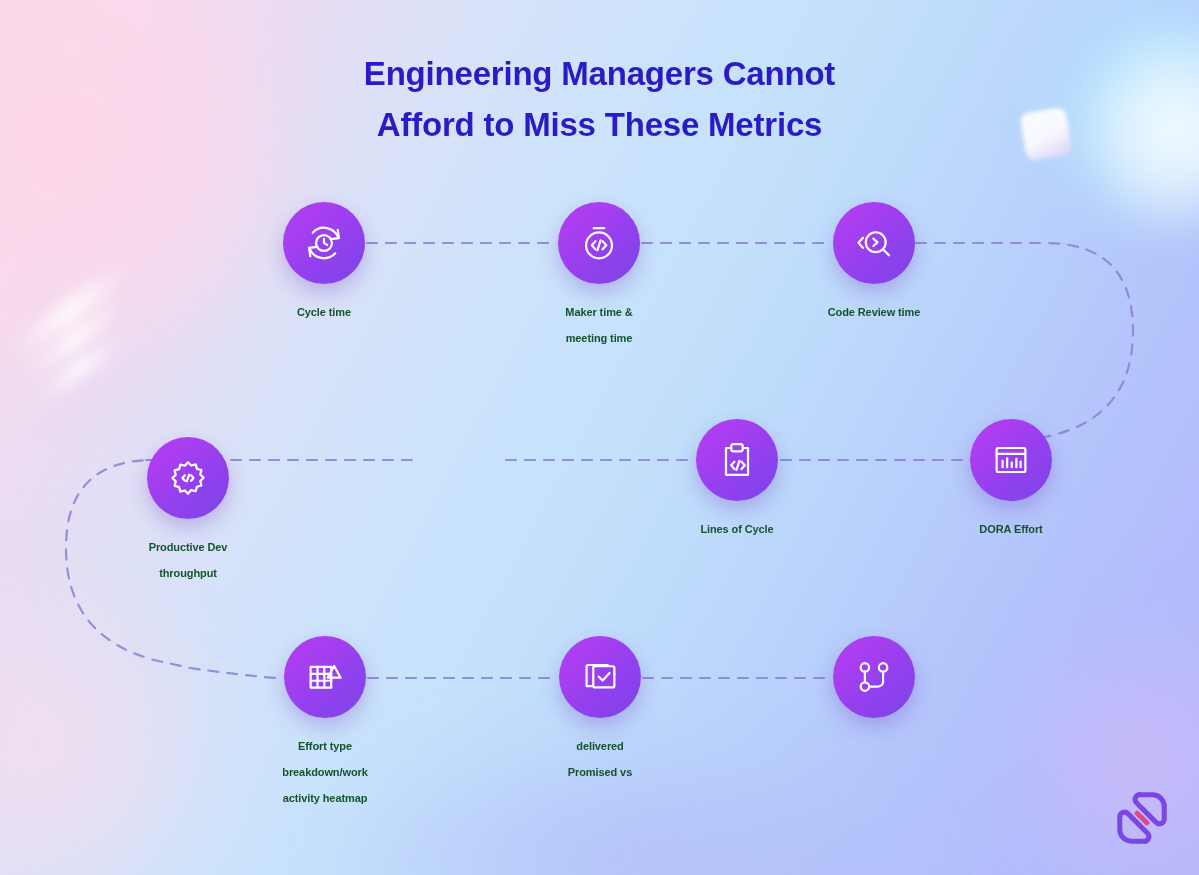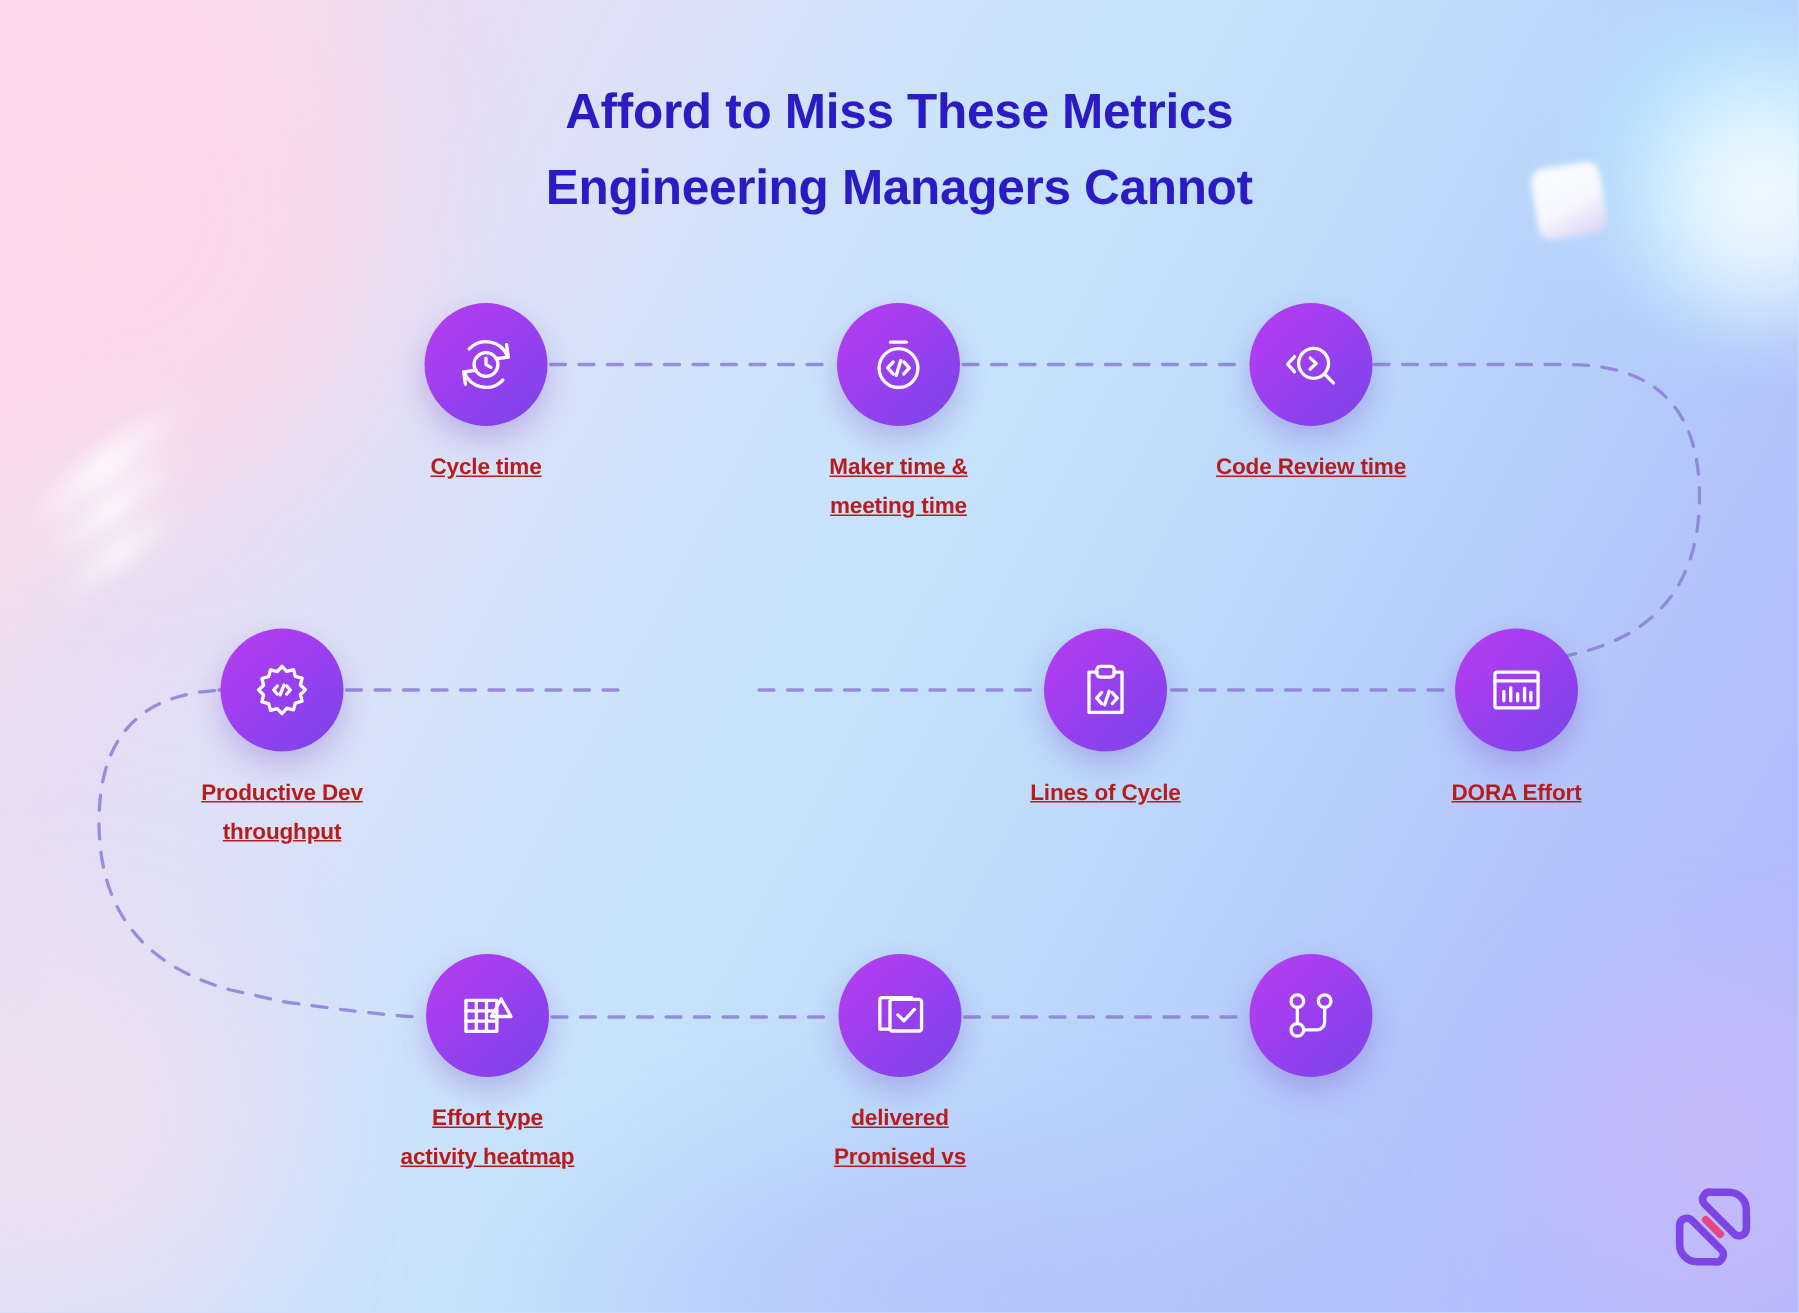--- a/index.html
+++ b/index.html
@@ -110,26 +110,25 @@
     margin:0 auto;
     border-radius:50%;
     background:linear-gradient(138deg,#b43ef0 0%, #a93ef0 28%, #9340ee 58%, #7b45e8 100%);
     box-shadow:0 9px 20px rgba(112,54,190,.28);
     display:flex; align-items:center; justify-content:center;
     position:relative;
   }
   .bubble svg { display:block; }
   .label {
     margin-top:15px;
-    color:#b91c1c;
-    font-size:15px;
+    color:#14532d;
+    font-size:11px;
     font-weight:bold;
     line-height:26px;
     letter-spacing:-.1px;
-    text-decoration:underline;
   }
   .label .ln { display:block; }
   
   .logo {
     position:absolute;
     left:1113px; top:787px;
     width:58px; height:62px;
     opacity:.95;
   }
 </style>
@@ -144,22 +143,22 @@
   <div class="blob blob-cyan"></div>
   <div class="blob blob-white-tr"></div>
   <div class="blob blob-lav-br"></div>
   <div class="blob blob-violet-b"></div>
   <div class="streak" style="left:-5px; top:300px;  width:150px; height:22px;"></div>
   <div class="streak" style="left:10px; top:330px;  width:130px; height:18px;"></div>
   <div class="streak" style="left:25px; top:360px;  width:110px; height:16px;"></div>
   <div class="sq-white"></div>
 
   <h1 class="title">
+    <span class="ln">Engineering Managers Cannot</span>
     <span class="ln">Afford to Miss These Metrics</span>
-    <span class="ln">Engineering Managers Cannot</span>
   </h1>
 
   <svg class="connectors" viewBox="0 0 1199 875">
     <g fill="none" stroke="#8b7fd4" stroke-width="2.2" stroke-dasharray="10 9" stroke-linecap="round" opacity=".85">
 
       <path d="M367 243 L556 243"></path>
       <path d="M642 243 L831 243"></path>
 
       <path d="M916 243 L1045 243 Q1133 243 1133 331 Q1133 419 1045 437 L1011 443 Q1000 445 994 452"></path>
 
@@ -219,21 +218,21 @@
           <line x1="33.4" y1="30.6" x2="39.6" y2="36.8"></line>
           <polyline points="23.4,19.4 27.6,23.3 23.4,27.2"></polyline>
         </svg>
       </span>
     </div>
     <div class="label">
       <span class="ln">Code Review time</span>
     </div>
   </div>
 
-  <div class="node" style="left:188px; top:419px;text-align:center;">
+  <div class="node" style="left:188px; top:437px;text-align:center;">
     <div class="bubble">
       <span>
         <svg width="46" height="46" viewBox="0 0 48 48" fill="none" stroke="#fff" stroke-width="2.3" stroke-linecap="round" stroke-linejoin="round">
           <path d="M24 7.5l3.3 3.5 4.7-1.2 1.3 4.7 4.7 1.3-1.2 4.7 3.5 3.3-3.5 3.3 1.2 4.7-4.7 1.3-1.3 4.7-4.7-1.2L24 40.5l-3.3-3.5-4.7 1.2-1.3-4.7-4.7-1.3 1.2-4.7L7.7 24l3.5-3.3-1.2-4.7 4.7-1.3 1.3-4.7 4.7 1.2z"></path>
           <polyline points="20.8,21.2 18.2,24 20.8,26.8"></polyline>
           <polyline points="27.2,21.2 29.8,24 27.2,26.8"></polyline>
           <line x1="25.3" y1="20.6" x2="22.7" y2="27.4"></line>
         </svg>
       </span>
     </div>
@@ -288,20 +287,21 @@
           <line x1="9" y1="20.8" x2="30.5" y2="20.8"></line>
           <line x1="9" y1="27.9" x2="30.5" y2="27.9"></line>
           <line x1="16.2" y1="13.5" x2="16.2" y2="35"></line>
           <line x1="23.3" y1="13.5" x2="23.3" y2="35"></line>
           <path d="M33.5 12.5l6.8 12.2H26.7z"></path>
         </svg>
       </span>
     </div>
     <div class="label">
       <span class="ln">Effort type</span>
+      <span class="ln">breakdown/work</span>
       <span class="ln">activity heatmap</span>
     </div>
   </div>
 
   <div class="node" style="left:600px; top:636px;">
     <div class="bubble">
       <span>
         <svg width="46" height="46" viewBox="0 0 48 48" fill="none" stroke="#fff" stroke-width="2.3" stroke-linecap="round" stroke-linejoin="round">
           <path d="M16.5 33.5H10V13.2c0-1 .8-1.7 1.7-1.7h20.4"></path>
           <rect x="17" y="12.8" width="22" height="22" rx="1.8"></rect>

